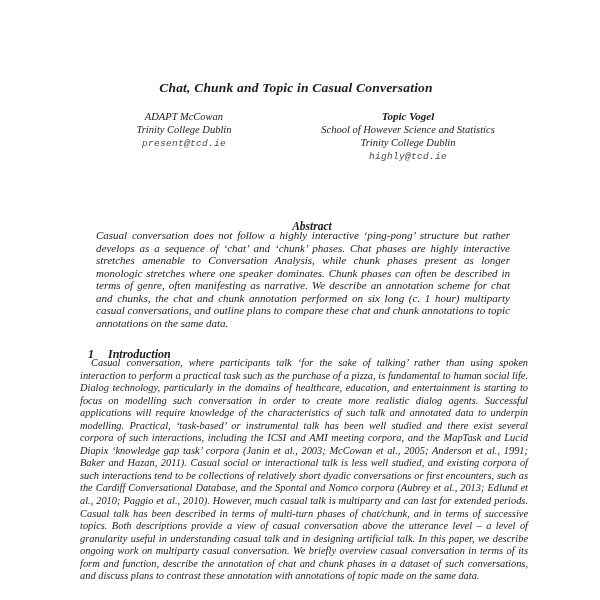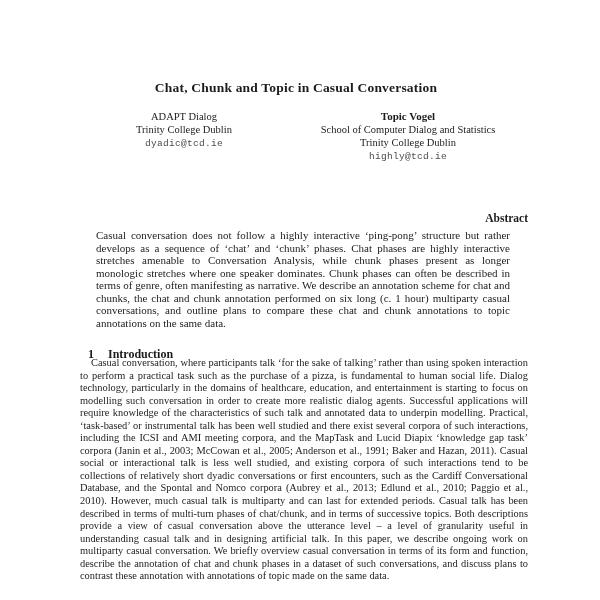--- a/index.html
+++ b/index.html
@@ -8,20 +8,21 @@
     background: #ffffff;
   }
   .page {
     position: relative;
     width: 545px;
     height: 600px;
     background: #ffffff;
     overflow: hidden;
     font-family: "Liberation Serif", serif;
     color: #1c1c1c;
+    font-style: italic;
   }
   .content {
     position: absolute;
     left: 72px;
     top: 0;
     width: 448px;
   }
   .paper-title {
     position: absolute;
     left: 0;
@@ -53,24 +54,24 @@
     font-size: 9.5px;
     color: #4a4a4a;
     letter-spacing: 0.3px;
     margin-top: 1px;
   }
   .abstract-heading {
     position: absolute;
     left: 0;
     top: 204px;
     width: 448px;
-    text-align: right;
+    text-align: center;
     font-size: 11.5px;
     font-weight: bold;
-    margin: 8px;
+    margin: 16px;
   }
   .abstract-text {
     position: absolute;
     left: 24px;
     top: 229px;
     width: 414px;
     font-size: 11px;
     line-height: 12.55px;
     text-align: justify;
     margin: 0;
@@ -101,27 +102,27 @@
 </head>
 <body>
 
 <div class="page">
   <div class="content">
 
     <h1 class="paper-title">Chat, Chunk and Topic in Casual Conversation</h1>
 
     <div class="authors-row">
       <div class="author-block">
-        <div class="author-affil">ADAPT Dialog</div>
+        <div class="author-affil">ADAPT McCowan</div>
         <div class="author-affil">Trinity College Dublin</div>
-        <div class="author-email">dyadic@tcd.ie</div>
+        <div class="author-email">present@tcd.ie</div>
       </div>
       <div class="author-block">
         <div class="author-name">Topic Vogel</div>
-        <div class="author-affil">School of Computer Dialog and Statistics</div>
+        <div class="author-affil">School of However Science and Statistics</div>
         <div class="author-affil">Trinity College Dublin</div>
         <div class="author-email">highly@tcd.ie</div>
       </div>
     </div>
 
     <h2 class="abstract-heading">Abstract</h2>
 
     <p class="abstract-text">Casual conversation does not follow a highly interactive ‘ping-pong’ structure but rather develops as a sequence of ‘chat’ and ‘chunk’ phases. Chat phases are highly interactive stretches amenable to Conversation Analysis, while chunk phases present as longer monologic stretches where one speaker dominates. Chunk phases can often be described in terms of genre, often manifesting as narrative. We describe an annotation scheme for chat and chunks, the chat and chunk annotation performed on six long (c. 1 hour) multiparty casual conversations, and outline plans to compare these chat and chunk annotations to topic annotations on the same data.</p>
 
     <h2 class="section-heading heading-1">

